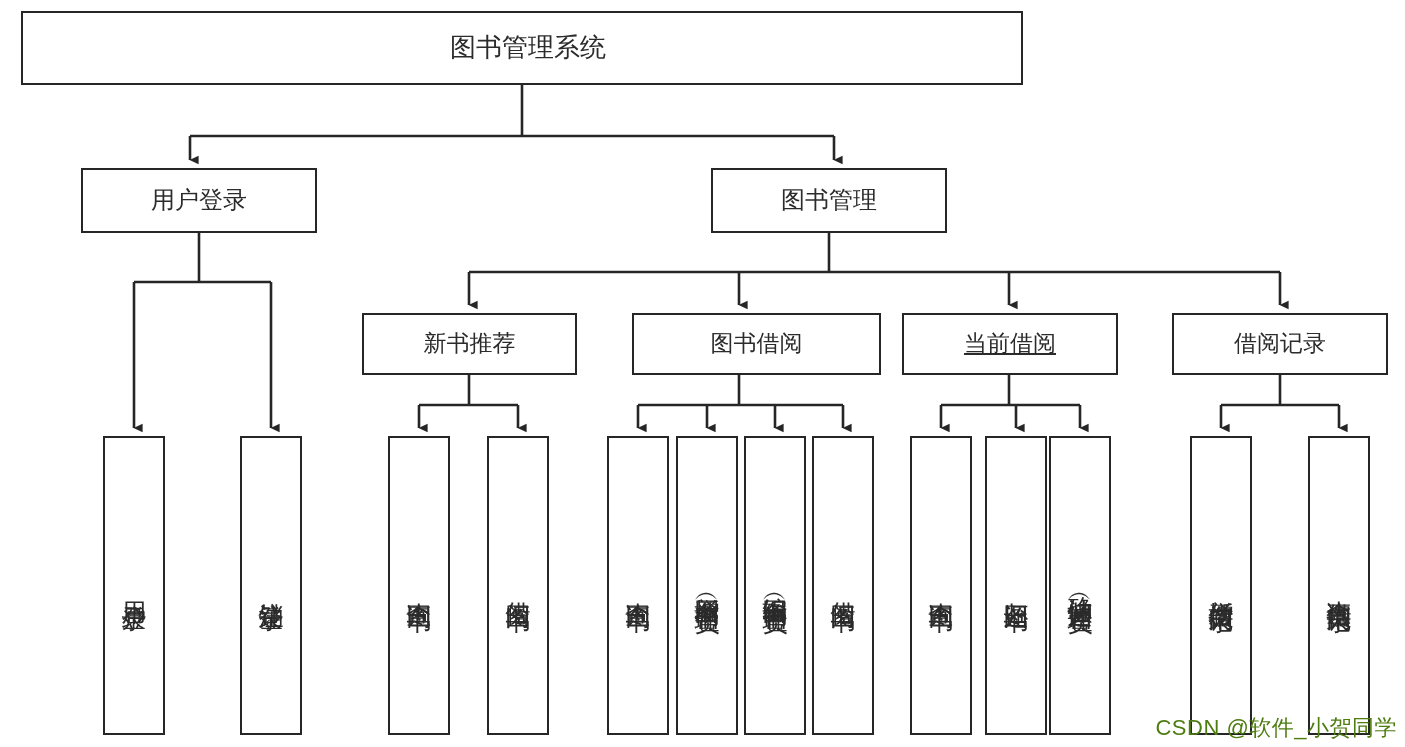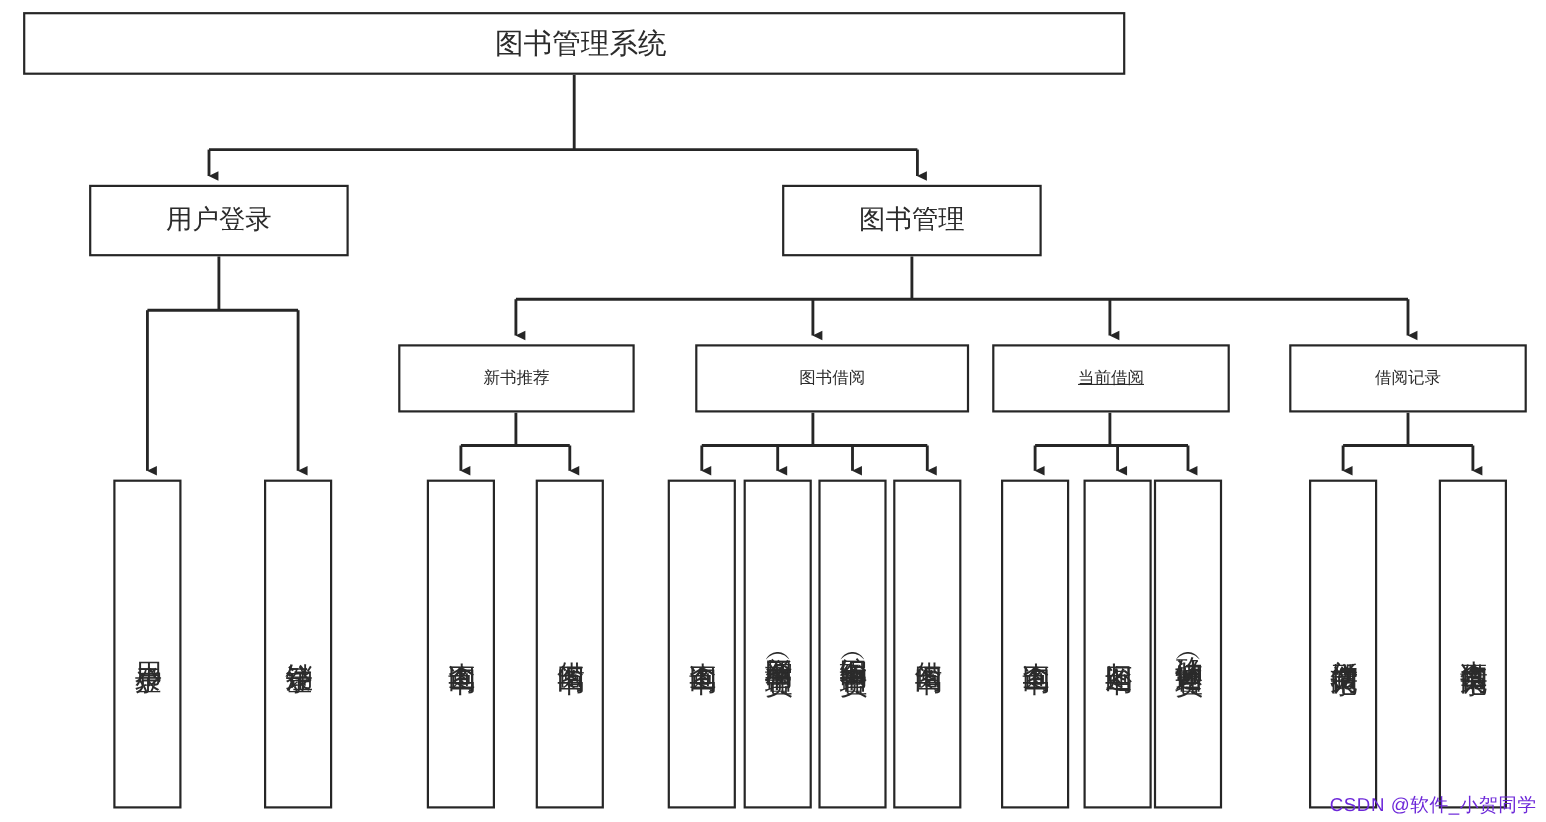--- a/index.html
+++ b/index.html
@@ -36,40 +36,40 @@
     color: #2b2b2b;
     z-index: 2;
   }
   .node .label {
     line-height: 1.12;
     text-align: center;
     white-space: nowrap;
   }
   .node.root .label { font-size: 26px; }
   .node.lvl2 .label { font-size: 24px; }
-  .node.lvl3 .label { font-size: 15px; }
+  .node.lvl3 .label { font-size: 23px; }
   .node.leaf {
     align-items: center;
     justify-content: center;
   }
   .node.leaf .label {
     font-size: 25px;
     writing-mode: vertical-rl;
     text-orientation: upright;
     letter-spacing: 2px;
     line-height: 1;
     white-space: nowrap;
     -webkit-writing-mode: vertical-rl;
   }
   #watermark {
     position: absolute;
     right: 8px;
     bottom: 4px;
-    font-size: 17px;
-    color: #6d28d9;
+    font-size: 22px;
+    color: #4d7c0f;
     letter-spacing: 0.5px;
     z-index: 5;
     white-space: nowrap;
     font-family: "Liberation Sans", "DejaVu Sans", sans-serif;
   }
 </style>
 </head>
 <body>
 
 <div id="stage">
@@ -117,21 +117,21 @@
       <path d="M1016,405 L1016,428" marker-end="url(#ah)"></path>
       <path d="M1080,405 L1080,428" marker-end="url(#ah)"></path>
 
       <path d="M1280,375 L1280,405"></path>
       <path d="M1221,405 L1339,405"></path>
       <path d="M1221,405 L1221,428" marker-end="url(#ah)"></path>
       <path d="M1339,405 L1339,428" marker-end="url(#ah)"></path>
     </g>
   </svg>
 
-  <div class="node root" style="left:21px;top:11px;width:1002px;height:57px;padding-left:12px;">
+  <div class="node root" style="left:21px;top:11px;width:1002px;height:74px;padding-left:12px;">
     <span class="label">图书管理系统</span>
   </div>
 
   <div class="node lvl2" style="left:81px;top:168px;width:236px;height:65px;">
     <span class="label">用户登录</span>
   </div>
   <div class="node lvl2" style="left:711px;top:168px;width:236px;height:65px;">
     <span class="label">图书管理</span>
   </div>
 

